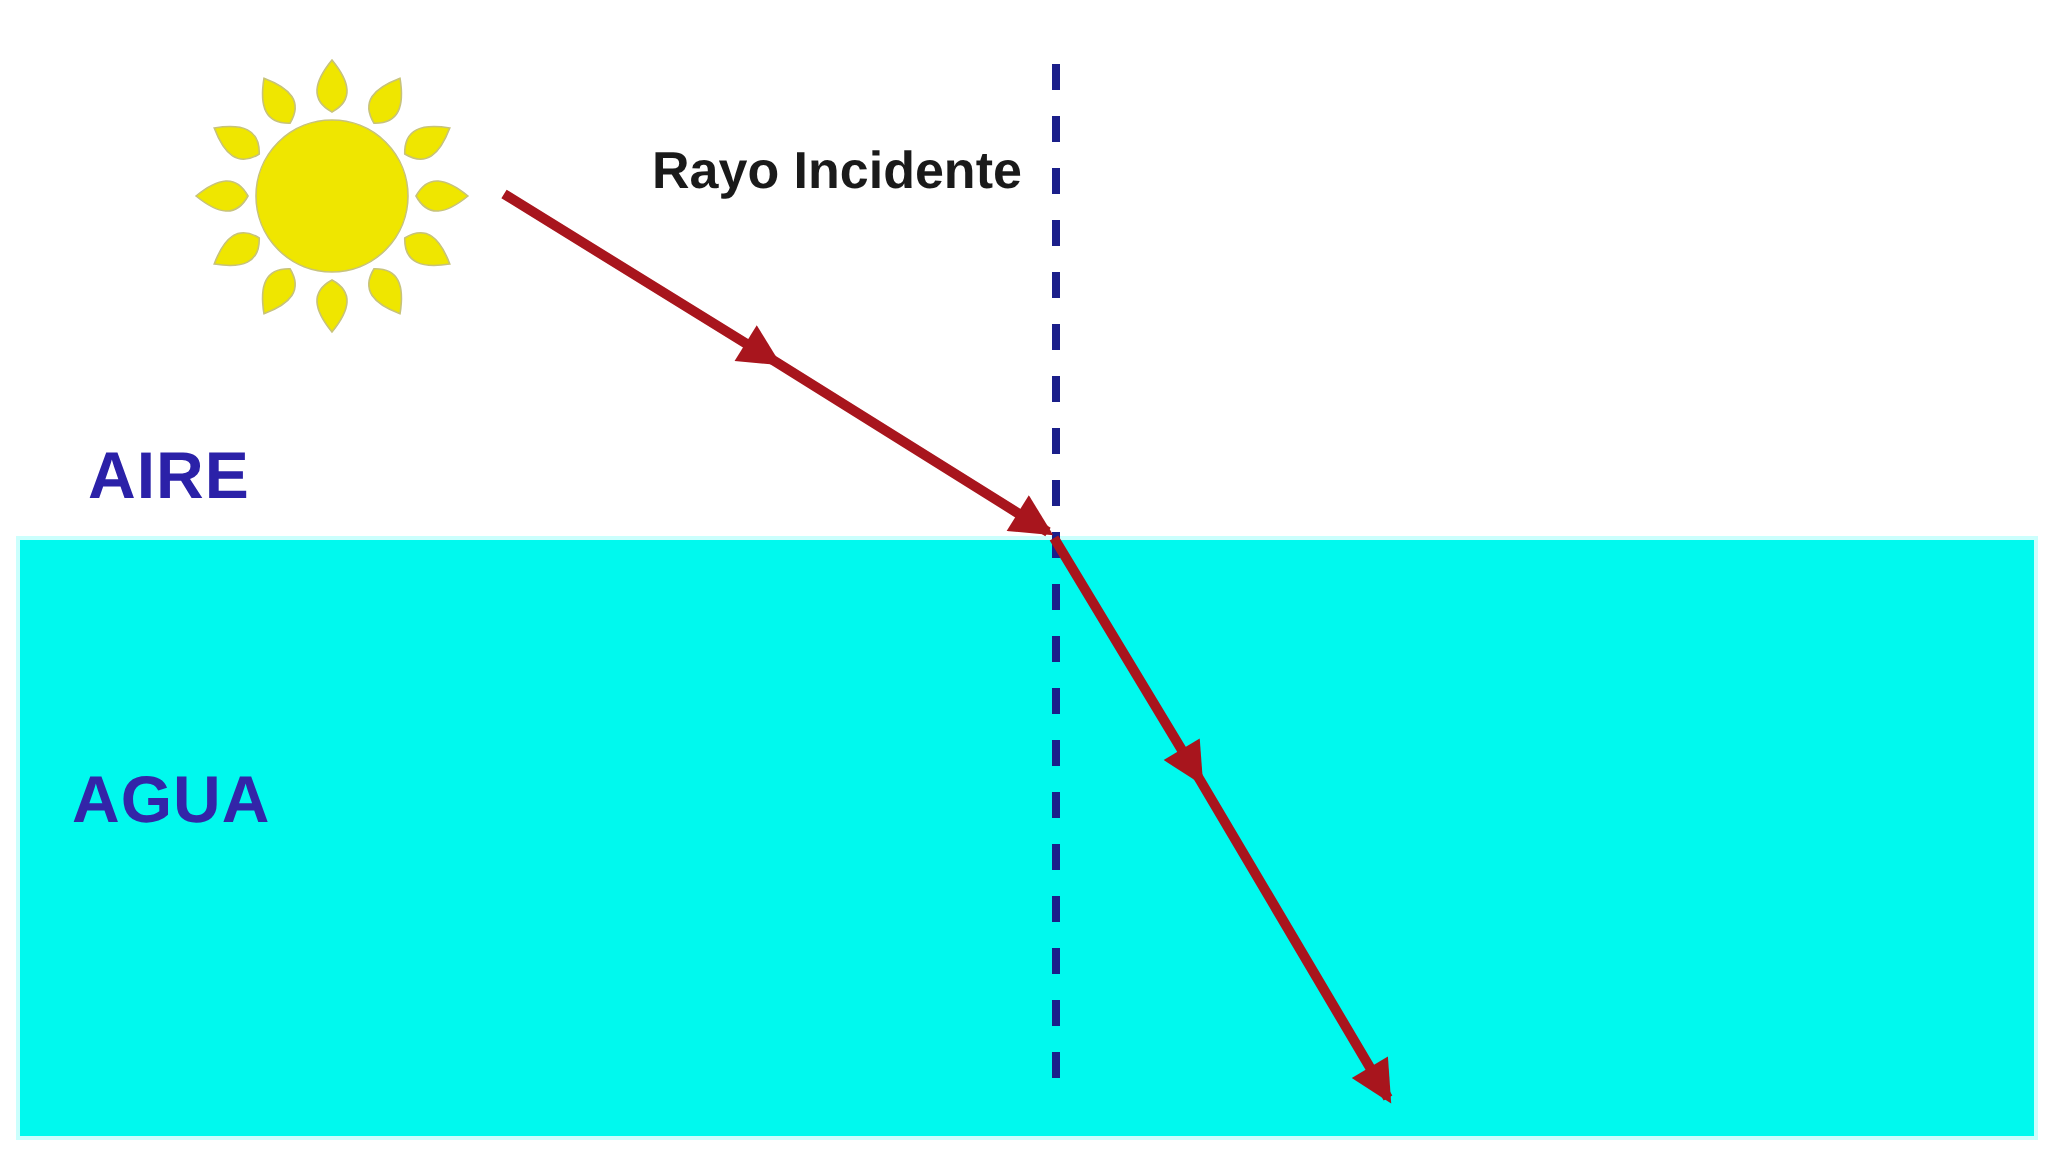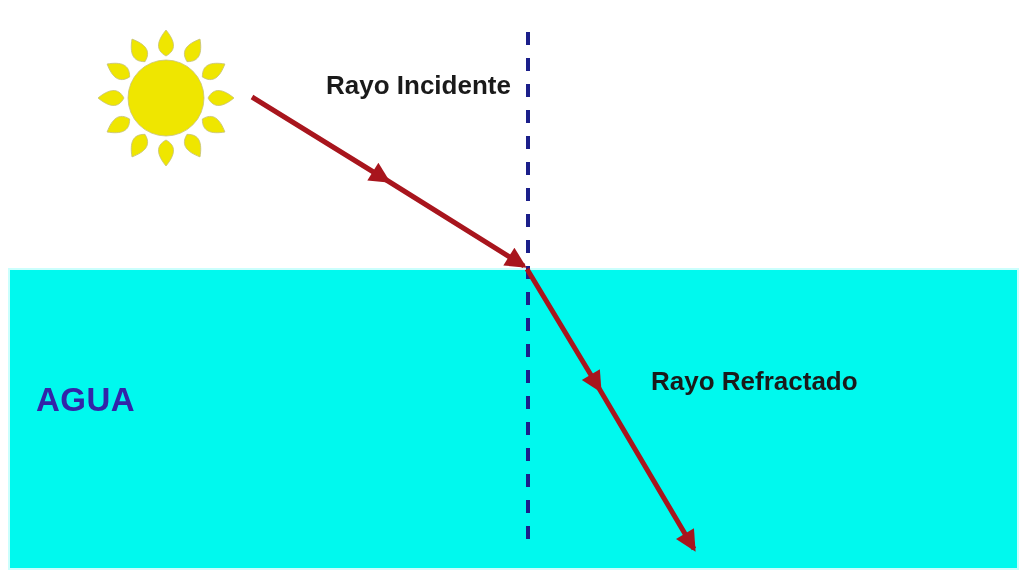--- a/index.html
+++ b/index.html
@@ -93,17 +93,17 @@
 
     <line x1="528" y1="32" x2="528" y2="545" style="stroke: var(--normal-navy, #1b1f8a); stroke-width: 4; stroke-dasharray: 13 13;"></line>
 
     <polyline points="252,97 388,181 524,266" style="fill: none; stroke: var(--ray-red, #a8151d); stroke-width: 5;" marker-mid="url(#arrow-red)" marker-end="url(#arrow-red)"></polyline>
 
     <polyline points="527,269 600,390 694,549" style="fill: none; stroke: var(--ray-red, #a8151d); stroke-width: 5;" marker-mid="url(#arrow-red)" marker-end="url(#arrow-red)"></polyline>
   </svg>
 
   <span class="label label-ray" id="label-incident">Rayo Incidente</span>
 
-  <span class="label label-ray" id="label-refracted">Rayo Refractado</span>
 
+  <span class="label label-medium" id="label-air">AIRE</span>
 
   <span class="label label-medium" id="label-water">AGUA</span>
 </div>
 
 </body></html>

